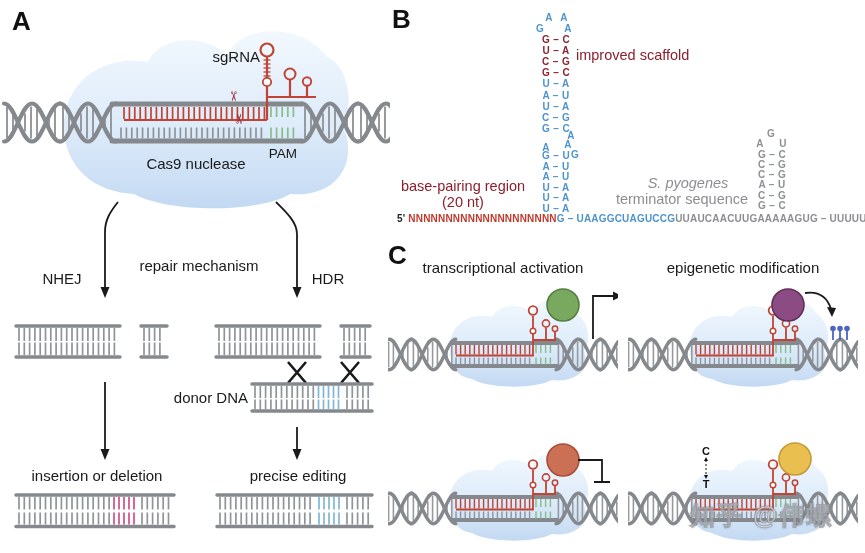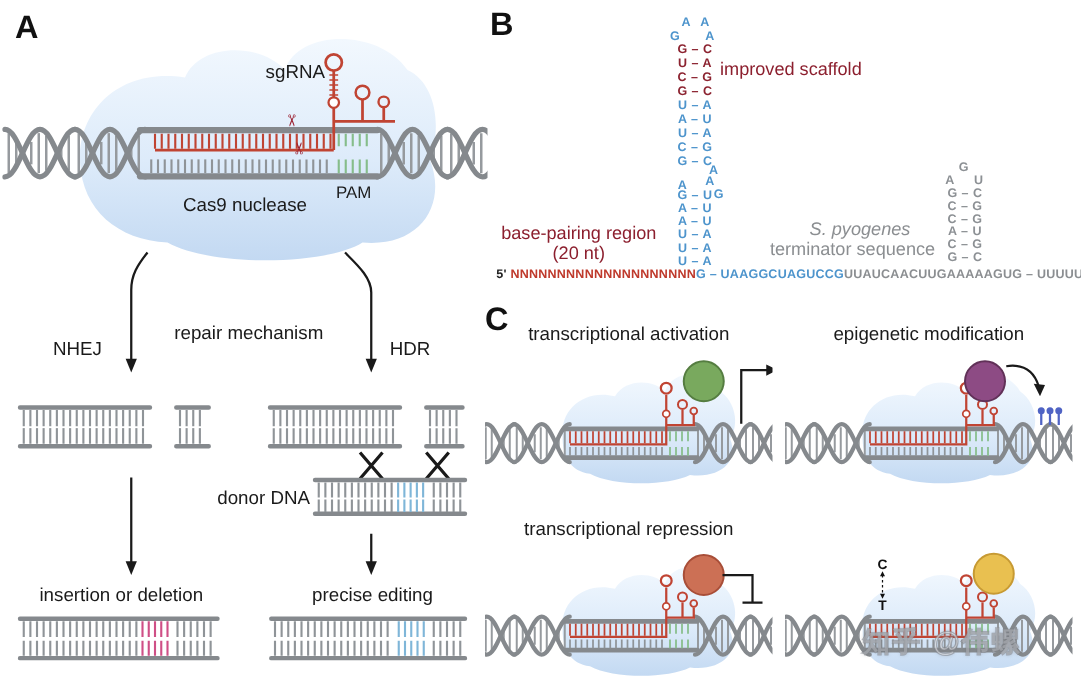--- a/index.html
+++ b/index.html
@@ -17,21 +17,21 @@
   .lbl13{font-size:13.5px;fill:#1a1a1a;}
   .panelLetter{font-size:26px;font-weight:bold;fill:#111;}
   .maroonTxt{fill:#8c1f2e;font-size:14.5px;}
   .grayTxt{fill:#8b8e91;font-size:14.5px;}
   .rna{font-size:10px;font-weight:bold;letter-spacing:.4px;}
   .seq{font-size:10px;font-weight:bold;letter-spacing:.2px;}
   .sk{fill:#222;}.sr{fill:#bf3a2c;}.sb{fill:#4d94cc;}.sg{fill:#8b8e91;}
   .scis{font-family:"DejaVu Sans",sans-serif;font-size:13px;fill:#9b2030;}
   .ctitle{position:absolute;width:230px;text-align:center;font-size:15px;color:#1b1b1b;}
   .cpanelLetter{position:absolute;font-size:26px;font-weight:bold;color:#111;}
-  #watermark{position:absolute;left:690px;top:499px;font-size:22px;font-weight:bold;
+  #watermark{position:absolute;left:690px;top:499px;font-size:25px;font-weight:bold;
              letter-spacing:2px;color:rgba(235,237,240,0.62);
              -webkit-text-stroke:1px rgba(125,130,136,0.55);
              text-shadow:0 0 3px rgba(110,115,120,0.45);}
 </style>
 </head>
 <body>
 
 <div id="canvas">
 
 <svg width="0" height="0">
@@ -598,21 +598,20 @@
   <text class="maroonTxt" x="463" y="191" text-anchor="middle">base-pairing region</text>
   <text class="maroonTxt" x="463" y="207" text-anchor="middle">(20 nt)</text>
   <text class="grayTxt" x="688" y="188" text-anchor="middle" font-style="italic">S. pyogenes</text>
   <text class="grayTxt" x="682" y="204" text-anchor="middle">terminator sequence</text>
   <text class="seq" x="397" y="222"><tspan class="sk">5'</tspan><tspan class="sr" dx="3">NNNNNNNNNNNNNNNNNNNN</tspan><tspan class="sb">G – UAAGGCUAGUCCG</tspan><tspan class="sg">UUAUCAACUUGAAAAAGUG – UUUUUUU</tspan><tspan class="sk" dx="3">3'</tspan></text>
 </svg>
 
 <div class="cpanelLetter" style="left:388px;top:240px">C</div>
 <div class="ctitle" style="left:628px;top:259px">epigenetic modification</div>
 <div class="ctitle" style="left:388px;top:259px">transcriptional activation</div>
-<div class="ctitle" style="left:388px;top:415px">transcriptional repression</div>
 
 <svg style="left:388px;top:281px" width="230" height="130" viewBox="0 0 230 130">
   <use href="#miniCas9"></use>
   <circle cx="175" cy="24" r="16" fill="#79a95e" stroke="#557d41" stroke-width="1.6"></circle>
   <path class="arr" stroke-width="2" d="M205,58 V15 H226"></path>
   <polygon points="225,10.5 225,19.5 234,15" fill="#1a1a1a"></polygon>
 </svg>
 
 <svg style="left:628px;top:281px" width="230" height="130" viewBox="0 0 230 130">
   <use href="#miniCas9"></use>

